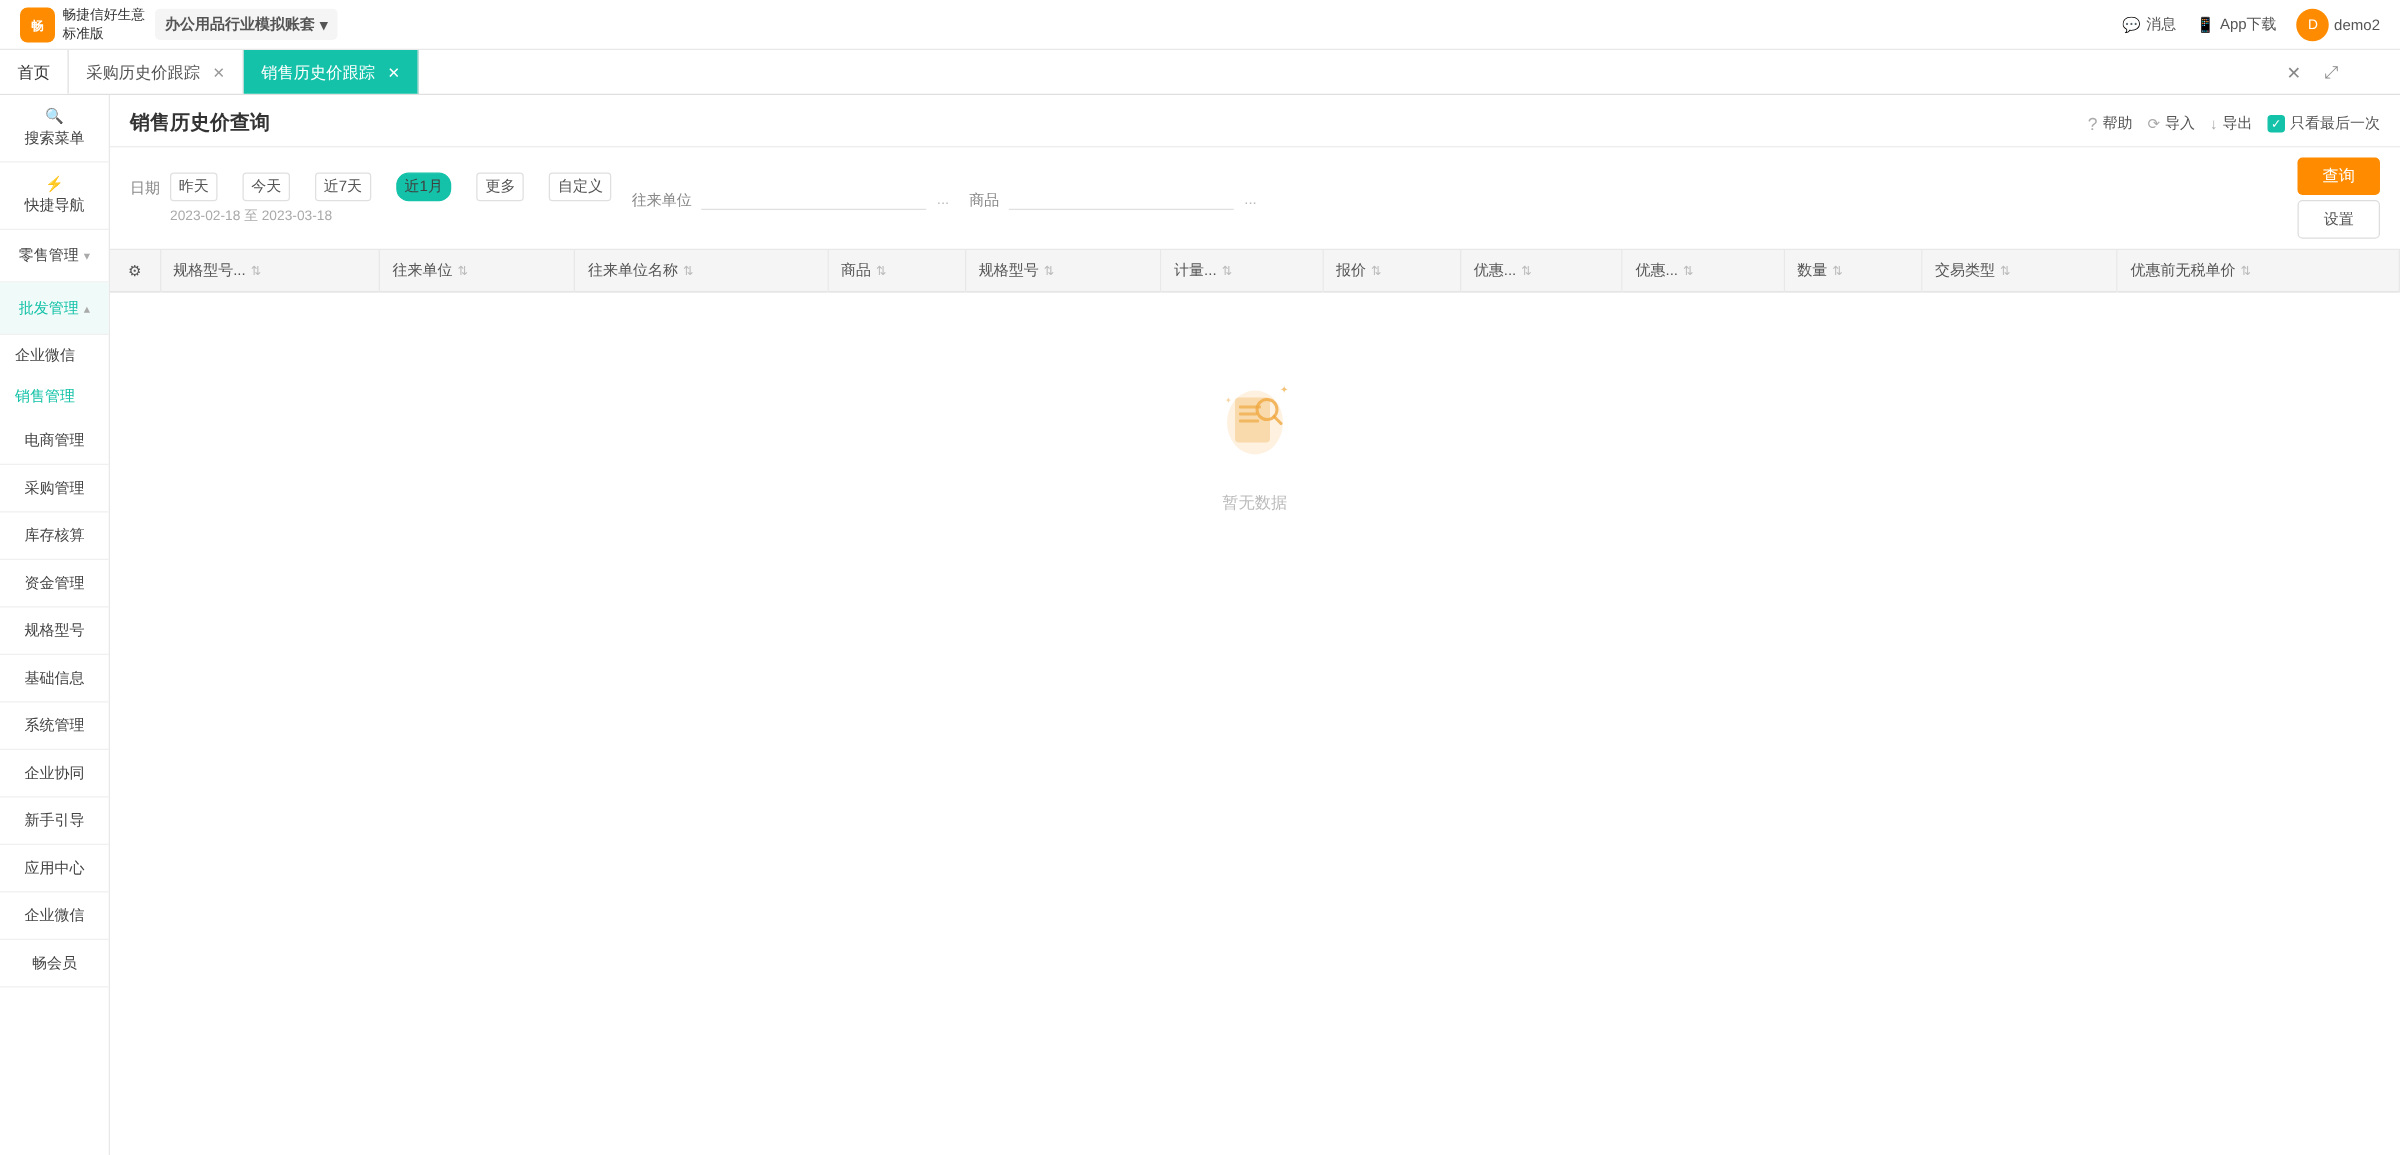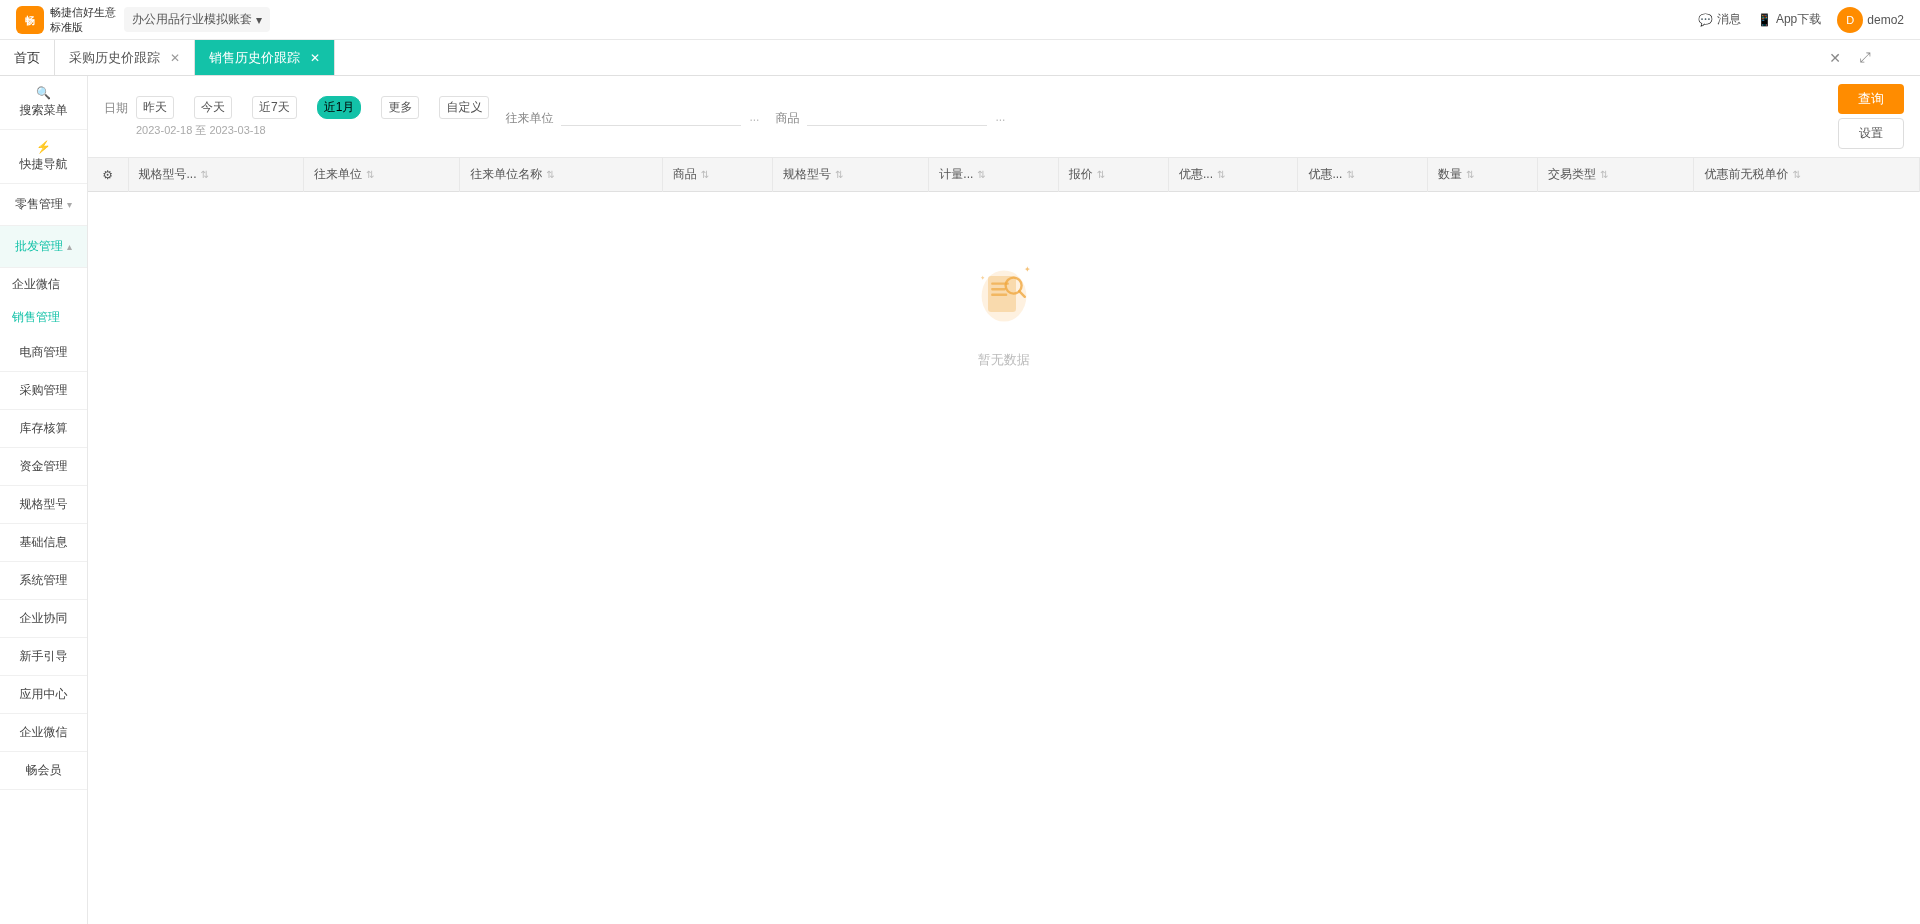--- a/index.html
+++ b/index.html
@@ -46,20 +46,21 @@
     .workspace-selector {
       display: flex;
       align-items: center;
       gap: 4px;
       padding: 4px 8px;
       background: #f5f5f5;
       border-radius: 4px;
       cursor: pointer;
       font-size: 12px;
       color: #555;
+      font-weight: bold;
     }
     .top-bar-right {
       display: flex;
       align-items: center;
       gap: 16px;
     }
     .top-bar-action {
       display: flex;
       align-items: center;
       gap: 4px;
@@ -279,21 +280,21 @@
       padding: 2px 6px;
       font-size: 12px;
       border: 1px solid #e0e0e0;
       border-radius: 3px;
       cursor: pointer;
       color: #555;
       background: #fff;
     }
     .date-btn.active {
       background: #13c2a8;
-      color: #000000;
+      color: #404040;
       border-color: #13c2a8;
       border-radius: 10px;
     }
     .date-range {
       font-size: 11px;
       color: #aaa;
     }
     .filter-input-group {
       display: flex;
       align-items: center;
@@ -514,20 +515,41 @@
     <div class="sidebar-item">
       <span>企业微信</span>
     </div>
     <div class="sidebar-item">
       <span>畅会员</span>
     </div>
   </div>
 
   <div class="content-area">
 
+    <div class="page-header">
+      <h2 class="page-title">销售历史价查询</h2>
+      <div class="page-actions">
+        <div class="page-action-btn">
+          <span style="font-size:14px; color:#aaa;">?</span>
+          <span>帮助</span>
+        </div>
+        <div class="page-action-btn">
+          <span style="font-size:12px; color:#aaa;">⟳</span>
+          <span>导入</span>
+        </div>
+        <div class="page-action-btn">
+          <span style="font-size:12px; color:#aaa;">↓</span>
+          <span>导出</span>
+        </div>
+        <div class="checkbox-area">
+          <div class="checkbox-custom">✓</div>
+          <span>只看最后一次</span>
+        </div>
+      </div>
+    </div>
 
     <div class="filter-bar">
       <div class="filter-group">
         <span class="filter-label">日期</span>
         <div class="date-buttons">
           <div class="date-btn-row">
             <button class="date-btn">昨天</button>
             <button class="date-btn">今天</button>
             <button class="date-btn">近7天</button>
             <button class="date-btn active">近1月</button>

